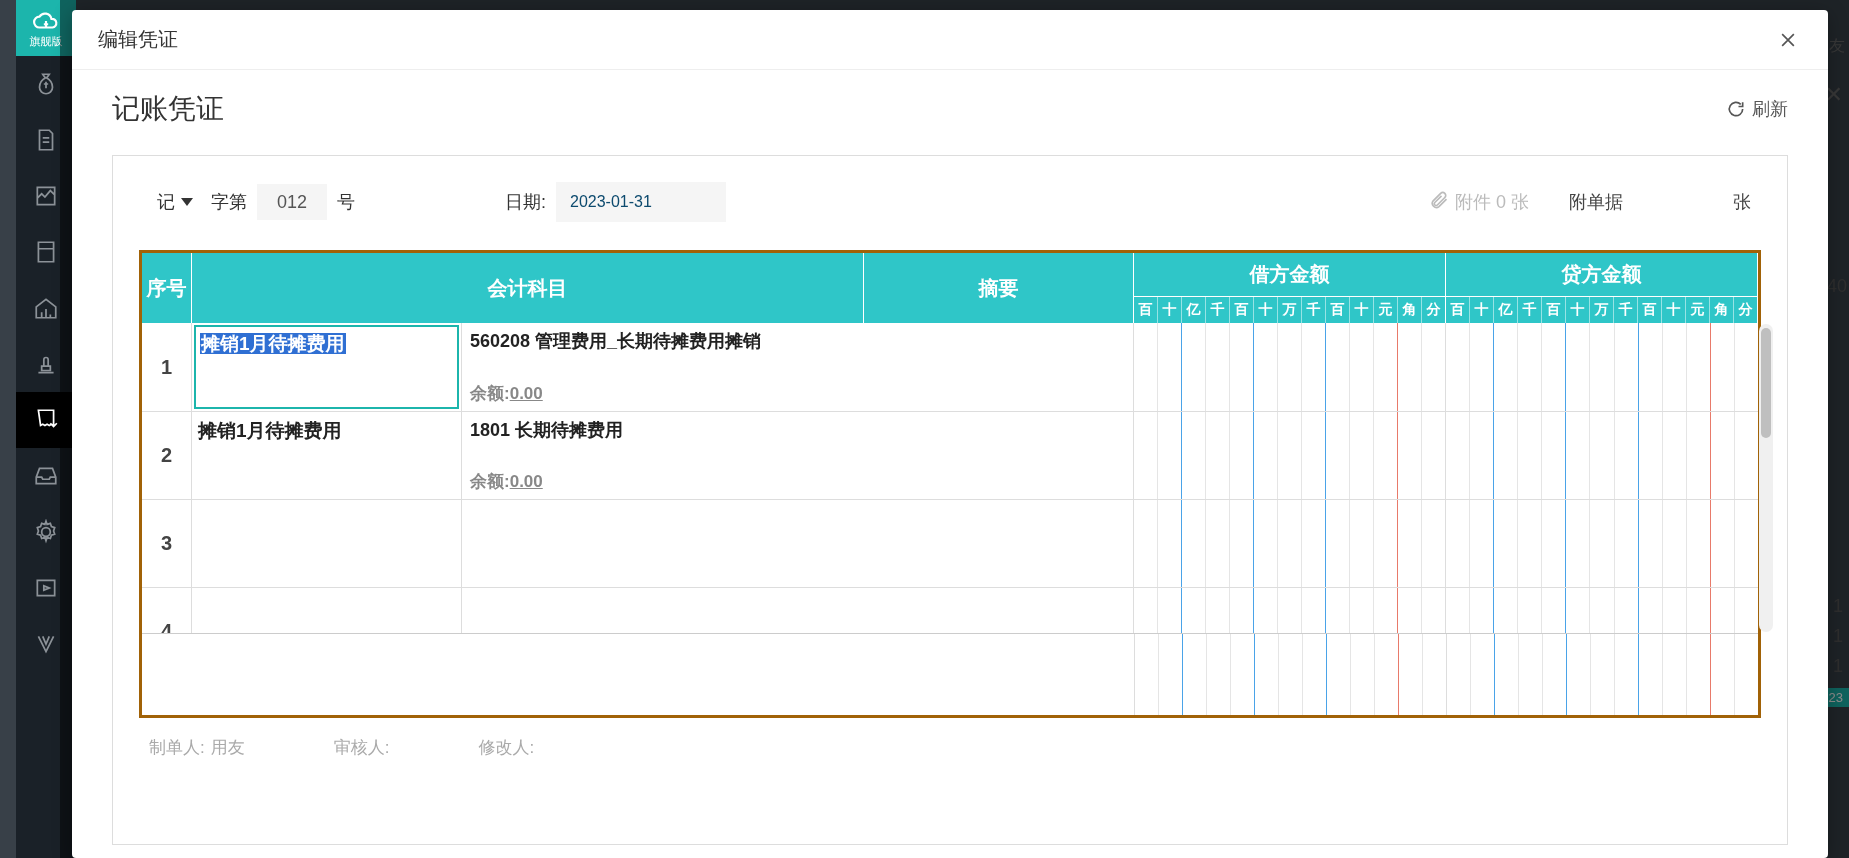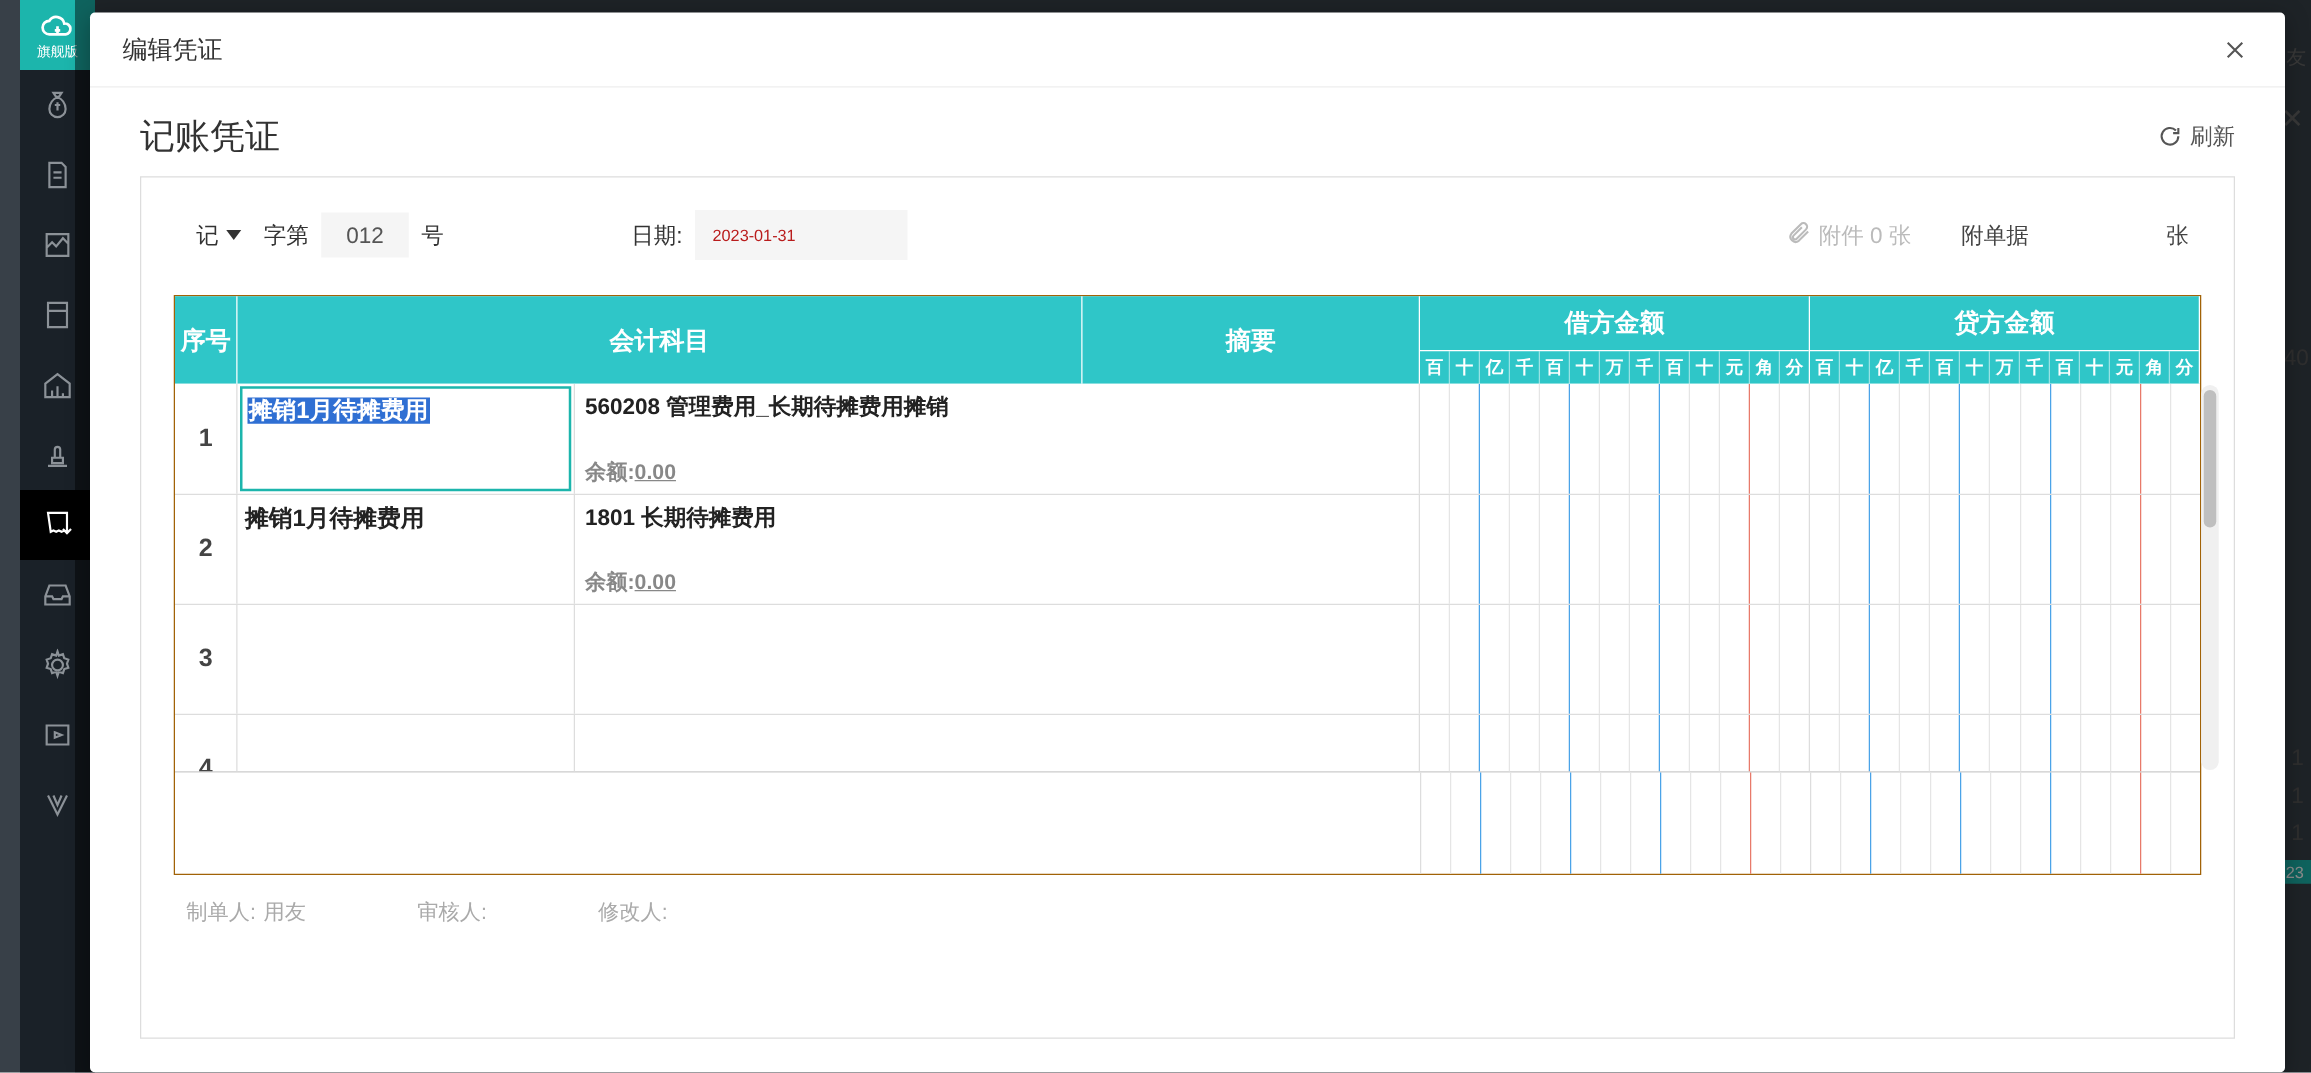--- a/index.html
+++ b/index.html
@@ -83,21 +83,21 @@
 
   .modal-body {
     flex: 1;
     padding: 20px 40px 0 40px;
     overflow: hidden;
     position: relative;
   }
   .body-top {
     display: flex;
     align-items: center;
-    margin-bottom: 13px;
+    margin-bottom: 27px;
   }
   .doc-title {
     font-size: 28px;
     color: #333;
     font-weight: 500;
   }
   .refresh-btn {
     margin-left: auto;
     display: flex;
     align-items: center;
@@ -136,37 +136,37 @@
     border: none;
     text-align: center;
     font-size: 18px;
     color: #555;
   }
   .meta-row .date-input {
     width: 170px; height: 40px;
     background: #f5f5f5;
     border: none;
     padding: 0 14px;
-    font-size: 13px;
-    color: #b91c1c;
+    font-size: 16px;
+    color: #0c4a6e;
   }
   .meta-row .spacer { flex: 1; }
   .meta-row .attach {
     display: flex; gap: 6px;
     color: #bbb; font-size: 18px; cursor: pointer;
   }
   .meta-row .attach svg { width: 20px; height: 20px; }
   .meta-row .extra-label { color: #444; }
   .meta-row .extra-input {
     width: 90px; height: 34px; border: none; border-bottom: 1px solid transparent; background: transparent;
   }
 
   
   .vtable {
-    border: 1px solid #a16207;
+    border: 3px solid #a16207;
     width: 100%;
     position: relative;
   }
   .vhead {
     display: flex;
     background: #2fc6c8;
     color: #fff;
     font-weight: 600;
   }
   .col-seq { width: 50px; flex: none; }

